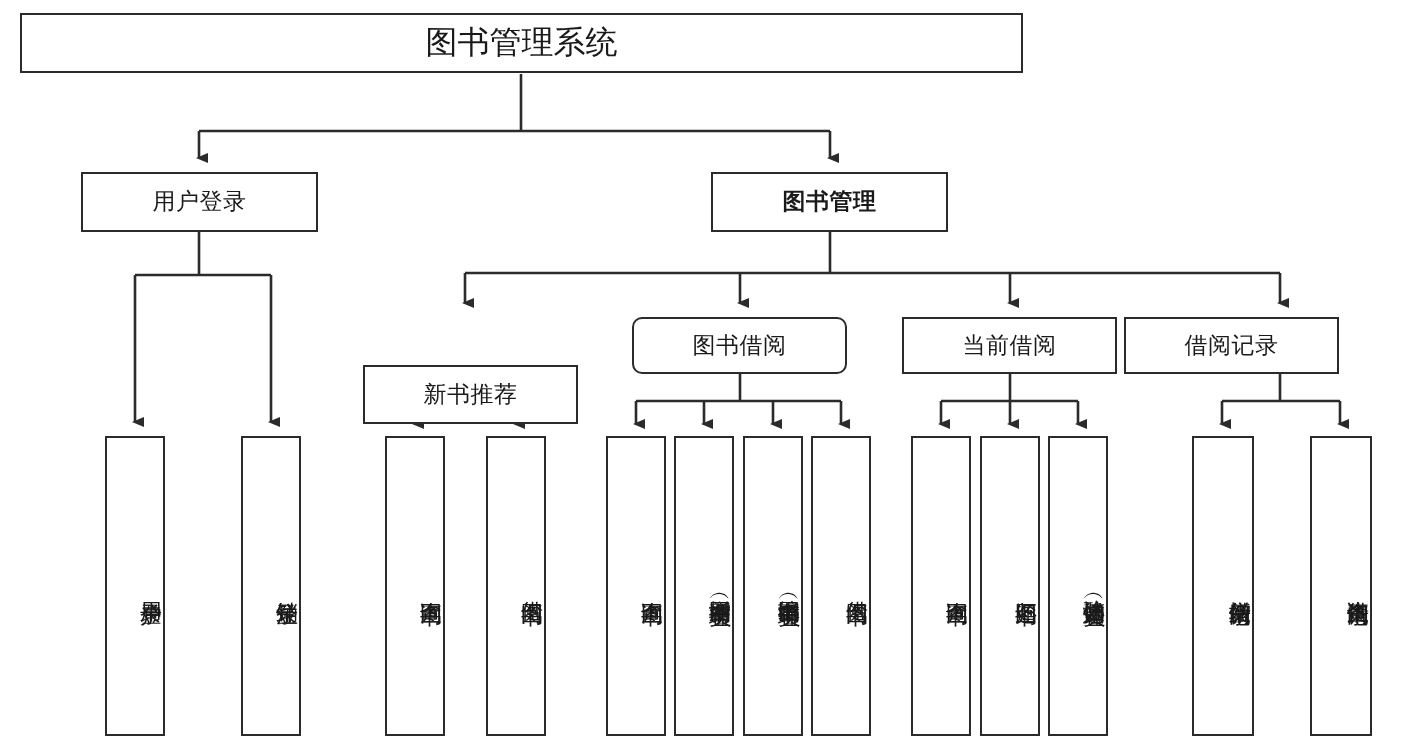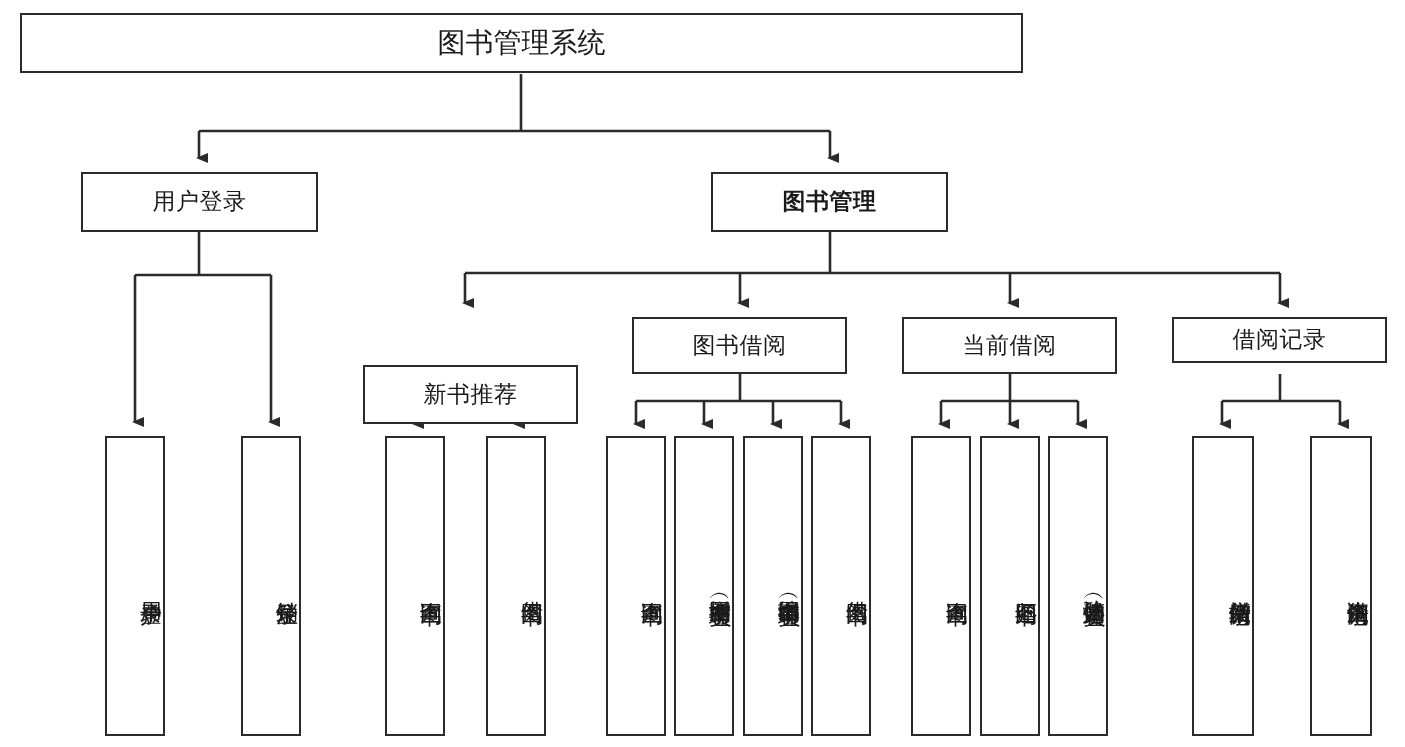--- a/index.html
+++ b/index.html
@@ -26,21 +26,21 @@
     align-items: center;
     justify-content: center;
     color: #1a1a1a;
     line-height: 1.12;
   }
   .node.h {
     font-size: 23px;
     letter-spacing: 0.5px;
   }
   .node.title {
-    font-size: 28px;
+    font-size: 32px;
   }
   .node.v {
     font-size: 22px;
     writing-mode: vertical-rl;
     text-orientation: upright;
     letter-spacing: 1px;
     padding: 6px 0;
     align-items: flex-start;
     justify-content: center;
   }
@@ -131,27 +131,27 @@
   <div class="node h" style="left:81px; top:172px; width:237px; height:60px;">
     <span>用户登录</span>
   </div>
   <div class="node h" style="left:711px; top:172px; width:237px; height:60px;font-weight:bold;">
     <span>图书管理</span>
   </div>
 
   <div class="node h" style="left:363px; top:317px; width:215px; height:59px;margin-top:48px;">
     <span>新书推荐</span>
   </div>
-  <div class="node h" style="left:632px; top:317px; width:215px; height:57px;">
+  <div class="node h" style="left:632px; top:317px; width:215px; height:57px;border-radius:10px;">
     <span>图书借阅</span>
   </div>
   <div class="node h" style="left:902px; top:317px; width:215px; height:57px;">
     <span>当前借阅</span>
   </div>
-  <div class="node h" style="left:1172px; top:317px; width:215px; height:46px;">
+  <div class="node h" style="left:1124px; top:317px; width:215px; height:57px;">
     <span>借阅记录</span>
   </div>
 
   <div class="node v" style="left:105px; top:436px; width:60px; height:300px;">
     <span class="vtxt">用户登录</span>
   </div>
   <div class="node v" style="left:241px; top:436px; width:60px; height:300px;">
     <span class="vtxt">注销登录</span>
   </div>
 

